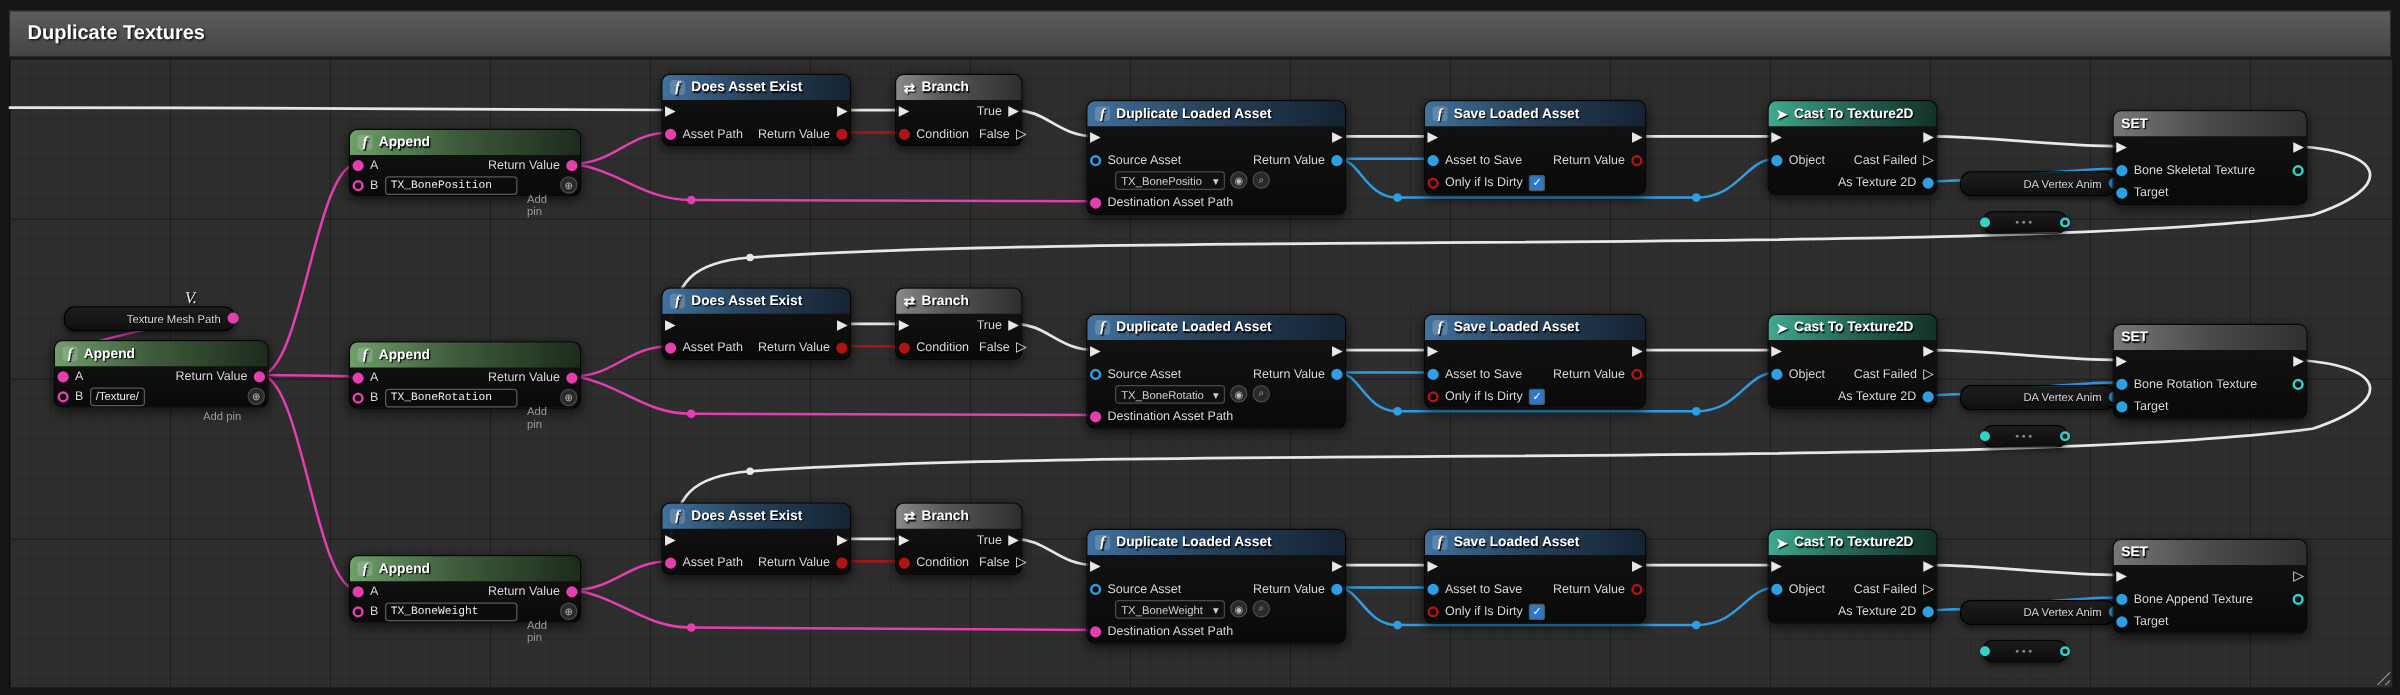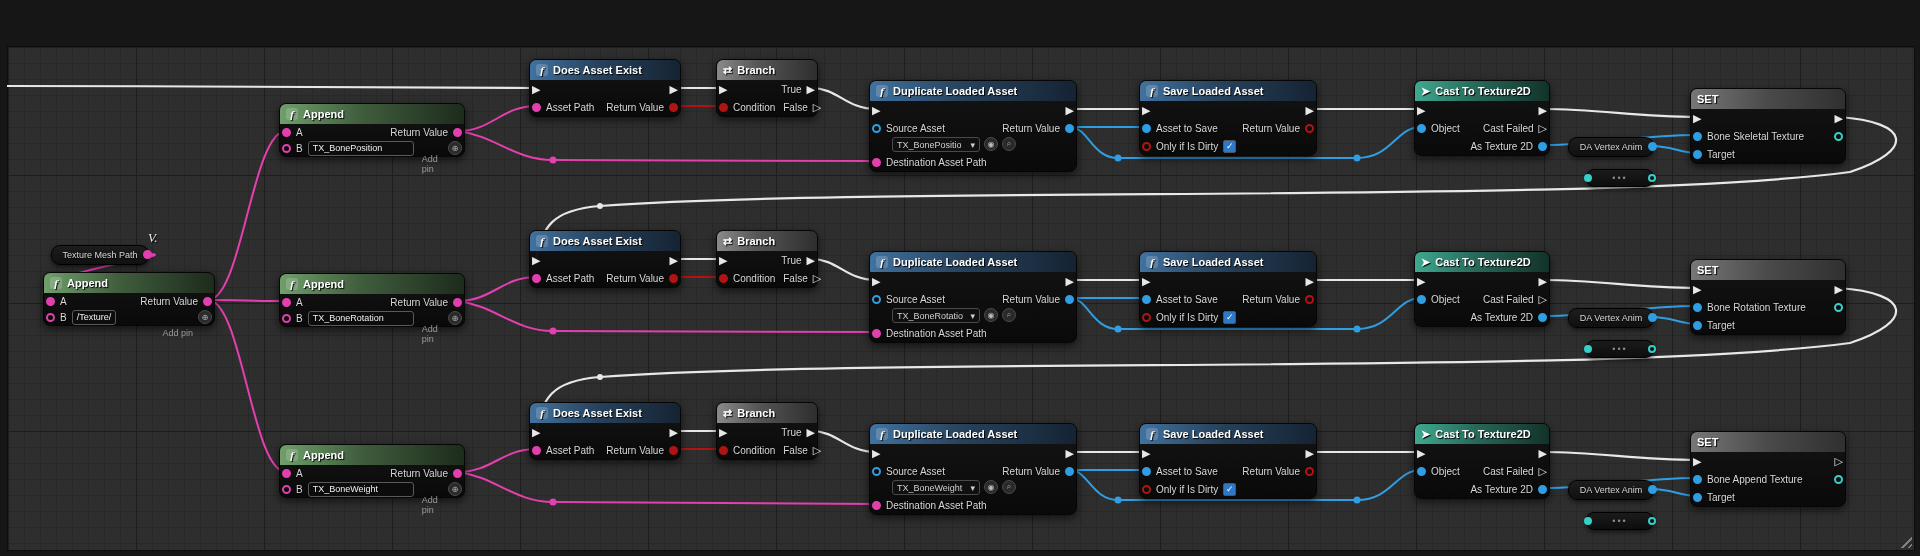--- a/index.html
+++ b/index.html
@@ -38,30 +38,30 @@
   .left{display:flex;align-items:center;gap:5px;margin-left:-4px;}
   .right{display:flex;align-items:center;gap:5px;margin-right:-4px;}
   .lbl{font-size:10px;color:#d8d8d8;text-shadow:0 1px 1px #000;white-space:nowrap;}
   .dim{font-size:9px;color:#9a9a9a;margin-top:32px;}
   .p{width:9px;height:9px;border-radius:50%;border:2px solid var(--c);box-sizing:border-box;flex:none;}
   .p.f{background:var(--c);}
   .pink{--c:#e33fae}.blue{--c:#2f9ee3}.red{--c:#b01414}.teal{--c:#35d0c8}
   .x{color:#e8e8e8;font-size:11px;line-height:1;flex:none;}
   .tbox{background:#0c0c0c;border:1px solid #5a5a5a;border-radius:3px;height:13px;line-height:13px;
         font-size:9px;color:#efefef;padding:0 4px;white-space:nowrap;}
-  .tbox.wide{min-width:96px;}
+  .tbox.wide{min-width:96px;font-family:Liberation Mono, monospace;}
   .combo{background:#101010;border:1px solid #4a4a4a;border-radius:3px;height:13px;display:flex;
         align-items:center;gap:3px;font-size:9px;color:#cfcfcf;padding:0 4px;min-width:78px;
         justify-content:space-between;white-space:nowrap;}
   .mic{width:12px;height:12px;border-radius:50%;background:#2a2a2a;border:1px solid #4a4a4a;color:#bbb;
         font-size:8px;display:inline-flex;align-items:center;justify-content:center;flex:none;}
   .chk{width:11px;height:11px;background:#2d78c9;border:1px solid #555;color:#fff;font-size:9px;
         display:inline-flex;align-items:center;justify-content:center;border-radius:2px;flex:none;}
   .pill{position:absolute;height:18px;background:linear-gradient(#1d1d1d,#101010);border:1px solid #000;
-        border-radius:9px;display:flex;align-items:center;justify-content:center;box-shadow:0 2px 5px rgba(0,0,0,.6);}
+        border-radius:9px;display:flex;align-items:center;justify-content:center;box-shadow:0 2px 5px rgba(0,0,0,.6);padding-left:39px;}
   .pill .lbl{font-size:9px;}
   .pill .pin{position:absolute;right:-4px;top:4px;}
   .mini{position:absolute;height:16px;width:66px;background:linear-gradient(#1b1b1b,#0d0d0d);
         border:1px solid #000;border-radius:8px;display:flex;align-items:center;justify-content:center;
         color:#8a8a8a;font-size:9px;letter-spacing:2px;box-shadow:0 2px 5px rgba(0,0,0,.6);}
   .mini .p{position:absolute;top:4px;width:8px;height:8px;}
   .mini .pl{left:-3px}.mini .pr{right:-3px}
   .stray{position:absolute;color:#e8e8e8;font-family:"Liberation Serif",serif;font-style:italic;
         font-size:13px;text-shadow:1px 1px 1px #000;}
   .grip{position:absolute;right:8px;bottom:8px;width:14px;height:14px;
@@ -849,15 +849,18 @@
     </div>
     <div class="nrow">
       <span class="left">
           <span class="p blue f"></span>
           <span class="lbl">Target</span>
         </span>
       <span class="right"></span>
     </div>
   </div>
 
+  <div class="titlebar">
+    <span>Duplicate Textures</span>
+  </div>
 
   <div class="grip"></div>
 </div>
 
 </body></html>

